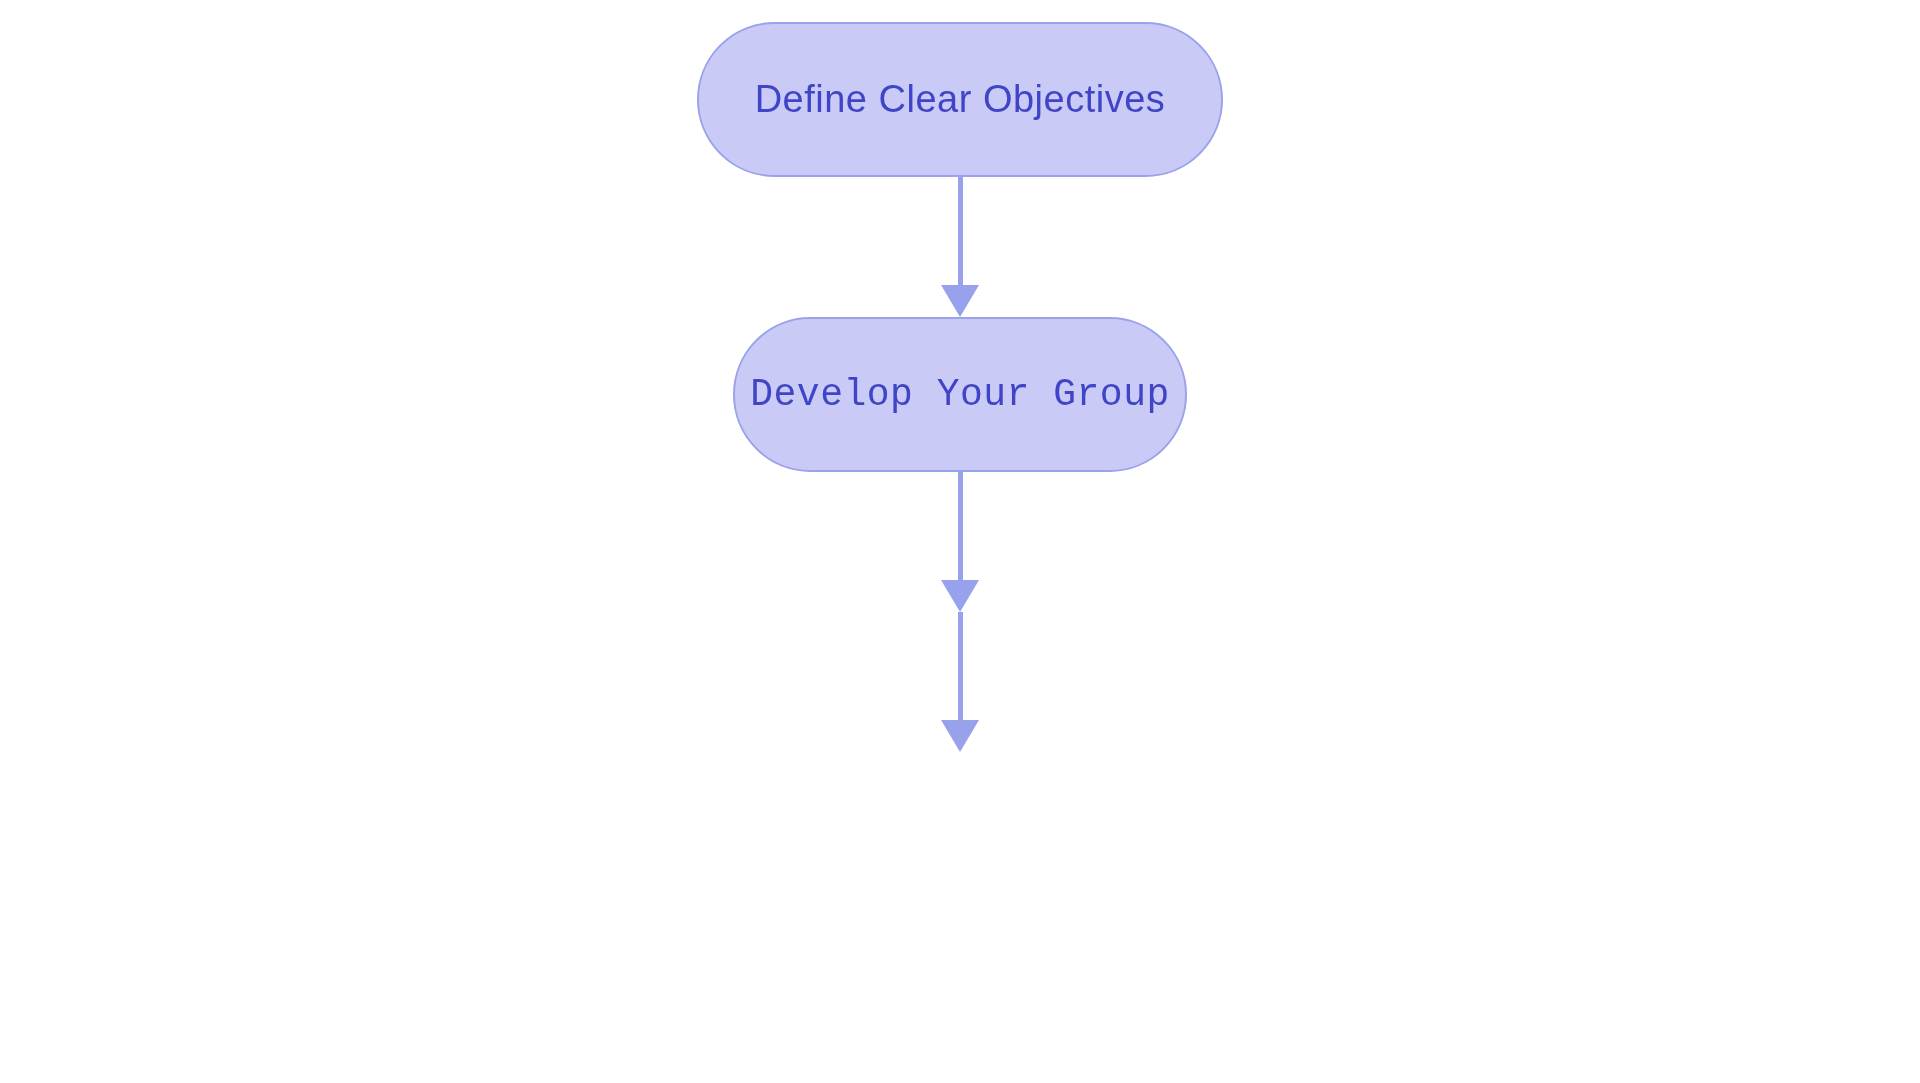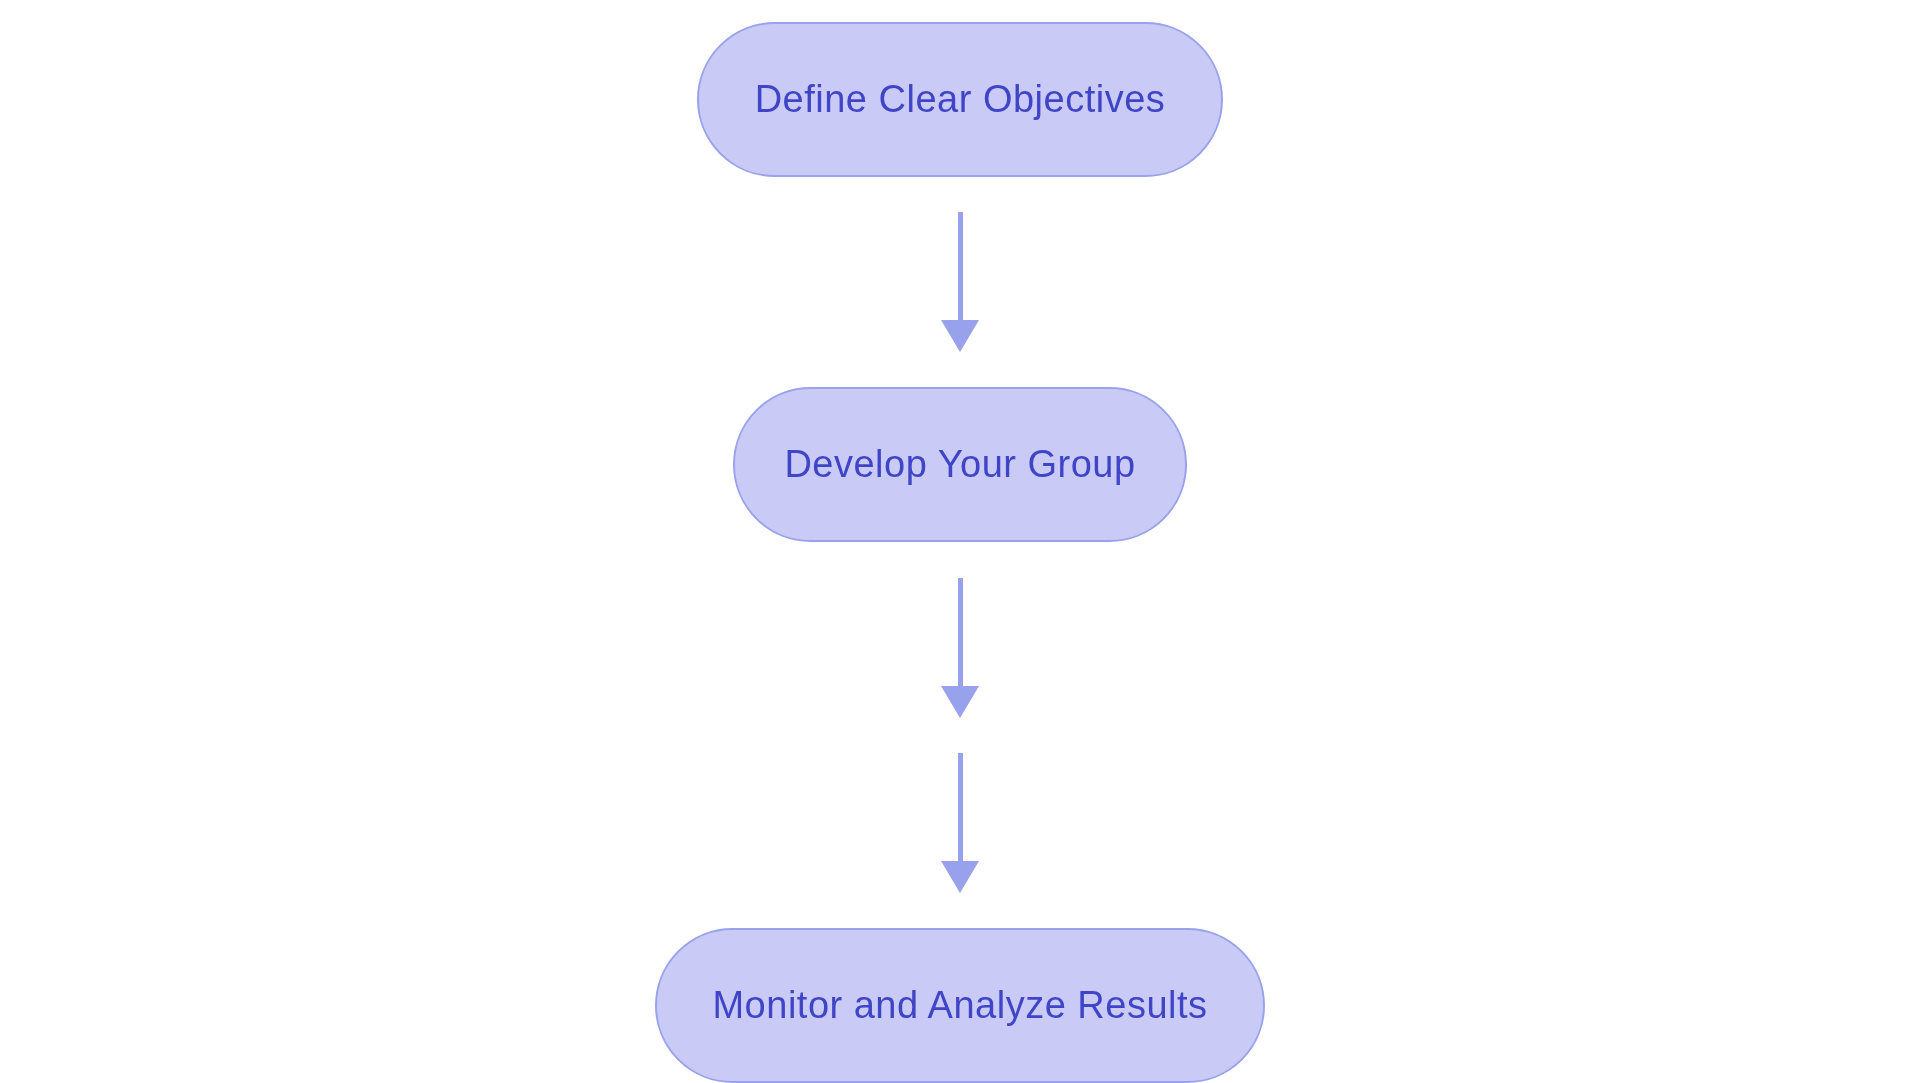--- a/index.html
+++ b/index.html
@@ -15,21 +15,20 @@
 
   .canvas {
     position: relative;
     width: 1920px;
     height: 1083px;
     background: var(--background);
     overflow: hidden;
     display: flex;
     flex-direction: column;
     align-items: center;
-    justify-content: space-between;
   }
 
   .flow-node {
     height: 155px;
     border: 2px solid var(--node-border);
     border-radius: 78px;
     background: var(--node-fill);
     display: flex;
     align-items: center;
     justify-content: center;
@@ -37,21 +36,21 @@
   }
   .flow-node span {
     font-size: 38px;
     font-weight: 400;
     letter-spacing: 0.5px;
     color: var(--node-text);
     white-space: nowrap;
   }
 
   .node-1 { width: 526px; margin-top: 22px; }
-  .node-2 { width: 454px; }
+  .node-2 { width: 454px; font-family: Liberation Mono, monospace; }
   .node-3 { width: 500px; }
   .node-4 { width: 610px; }
 
   .flow-arrow {
     height: 140px;
     flex: 0 0 auto;
     display: flex;
     flex-direction: column;
     align-items: center;
   }
@@ -91,17 +90,14 @@
     <div class="arrow-line"></div>
     <div class="arrow-head"></div>
   </div>
 
 
   <div class="flow-arrow">
     <div class="arrow-line"></div>
     <div class="arrow-head"></div>
   </div>
 
-  <div class="flow-node node-4">
-    <span>Monitor and Analyze Results</span>
-  </div>
 
 </div>
 
 </body></html>

